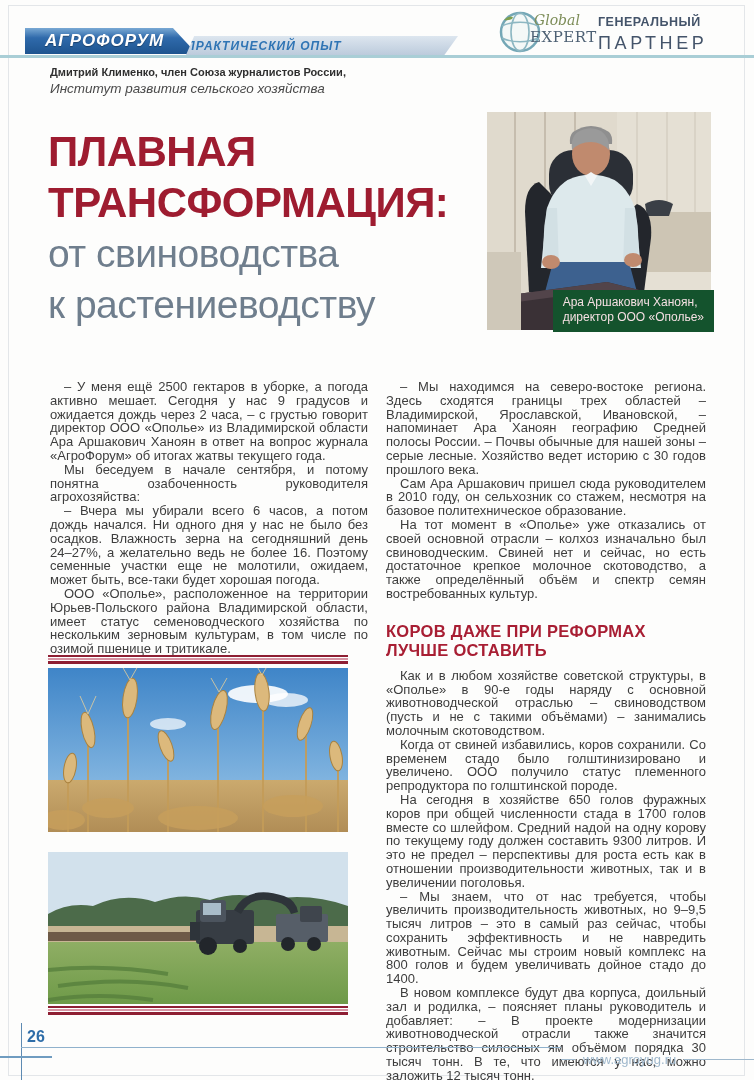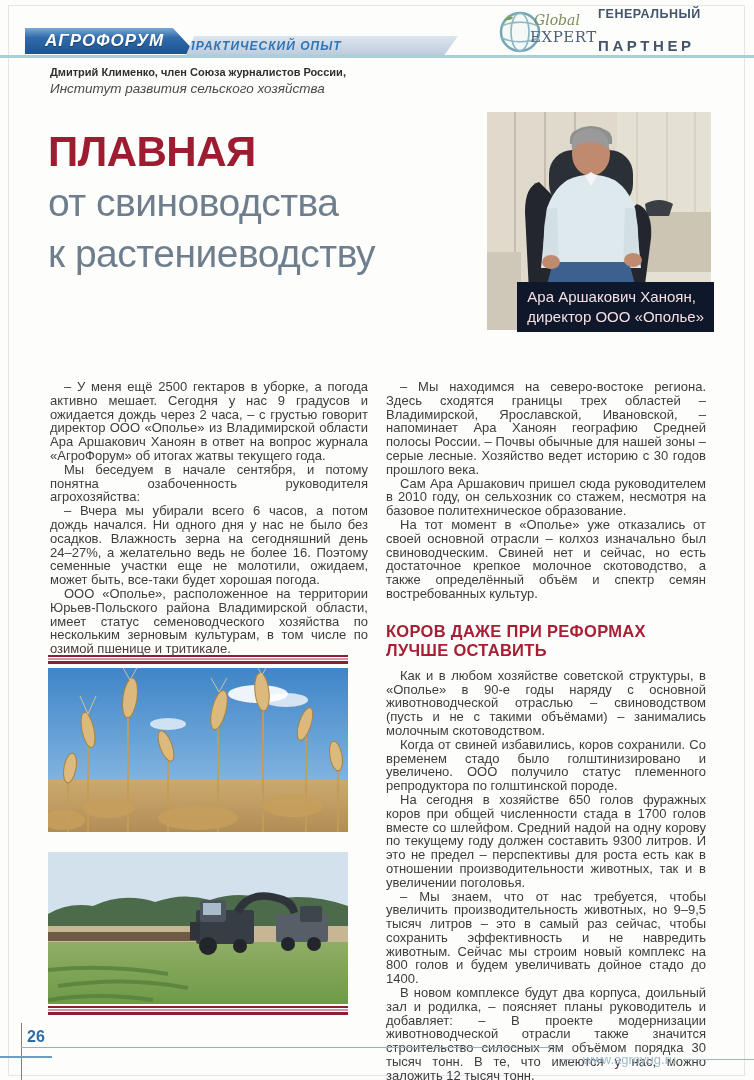--- a/index.html
+++ b/index.html
@@ -23,37 +23,37 @@
 
   .logo-wrap { position:absolute; left:498px; top:8px; width:240px; height:46px; display:flex; align-items:flex-end; }
   .globe { width:44px; height:44px; flex:0 0 auto; }
   .logo-words { position:relative; width:78px; height:44px; margin-left:-34px; }
   .logo-global { position:absolute; left:26px; top:2px; font-family:"DejaVu Serif","Liberation Serif",serif;
     font-style:italic; font-size:14px; color:#7d8d58; }
   .logo-expert { position:absolute; left:2px; top:18px; font-family:"DejaVu Serif","Liberation Serif",serif;
     font-size:15px; color:#4e6174; letter-spacing:.5px;padding-left:20px; }
   .partner { margin-left:12px; color:#44546a; }
   .partner .p1 { font-weight:bold; font-size:12.5px; letter-spacing:.5px; }
-  .partner .p2 { font-weight:bold; font-size:15px; letter-spacing:3.6px; margin-top:16px; }
+  .partner .p2 { font-weight:normal; font-size:18px; letter-spacing:3.6px; margin-top:4px; }
 
   
   .byline { position:absolute; left:50px; top:66px; }
   .byline .author { font-weight:bold; font-size:11px; color:#2f2f2f; }
   .byline .affil { font-style:italic; font-size:13.5px; color:#4a4a4a; margin-top:3px; }
 
   
   .title { position:absolute; left:48px; top:126px; line-height:51px; }
   .title .t-main { color:#9e1c30; font-weight:bold; font-size:42px; letter-spacing:-.5px; display:block; font-stretch:condensed; }
   .title .t-sub { color:#6f7e8d; font-size:39px; letter-spacing:-.5px; display:block; font-stretch:condensed; }
 
   
   .portrait { position:absolute; left:487px; top:112px; width:224px; height:218px; }
   .portrait svg { display:block; }
-  .caption { position:absolute; right:-3px; bottom:-2px; background:#0f172a; color:#f4dfe2;
-    padding:5px 10px 6px 10px; font-size:15px; line-height:1.3; }
+  .caption { position:absolute; right:-3px; bottom:-2px; background:#14532d; color:#f4dfe2;
+    padding:5px 10px 6px 10px; font-size:12px; line-height:1.3; }
 
   
   .col { position:absolute; top:380px; font-size:13px; line-height:13.8px; text-align:justify; color:#3d3d3d; }
   .col-1 { left:50px; width:318px; }
   .col-2 { left:386px; width:320px; }
   .col p { text-indent:14px; }
   .sec-heading { color:#a81e33; font-weight:bold; font-size:16.5px; line-height:19px;
     margin:21px 0 9px 0; letter-spacing:.3px; font-stretch:condensed; }
   .sec-heading span { display:block; }
 
@@ -110,20 +110,21 @@
     </div>
   </div>
 
   <div class="byline">
     <div class="author">Дмитрий Клименко, член Союза журналистов России,</div>
     <div class="affil">Институт развития сельского хозяйства</div>
   </div>
 
   <div class="title">
     <span class="t-main">ПЛАВНАЯ</span>
+    <span class="t-main">ТРАНСФОРМАЦИЯ:</span>
     <span class="t-sub">от свиноводства</span>
     <span class="t-sub">к растениеводству</span>
   </div>
 
   <div class="portrait">
     <svg width="224" height="218" viewBox="0 0 224 218">
       <rect width="224" height="218" fill="#d8d2c5"></rect>
       <rect x="0" y="0" width="224" height="218" fill="#e0dacd"></rect>
       <g stroke="#c6bdae" stroke-width="2">
         <line x1="28" y1="0" x2="28" y2="150"></line>

